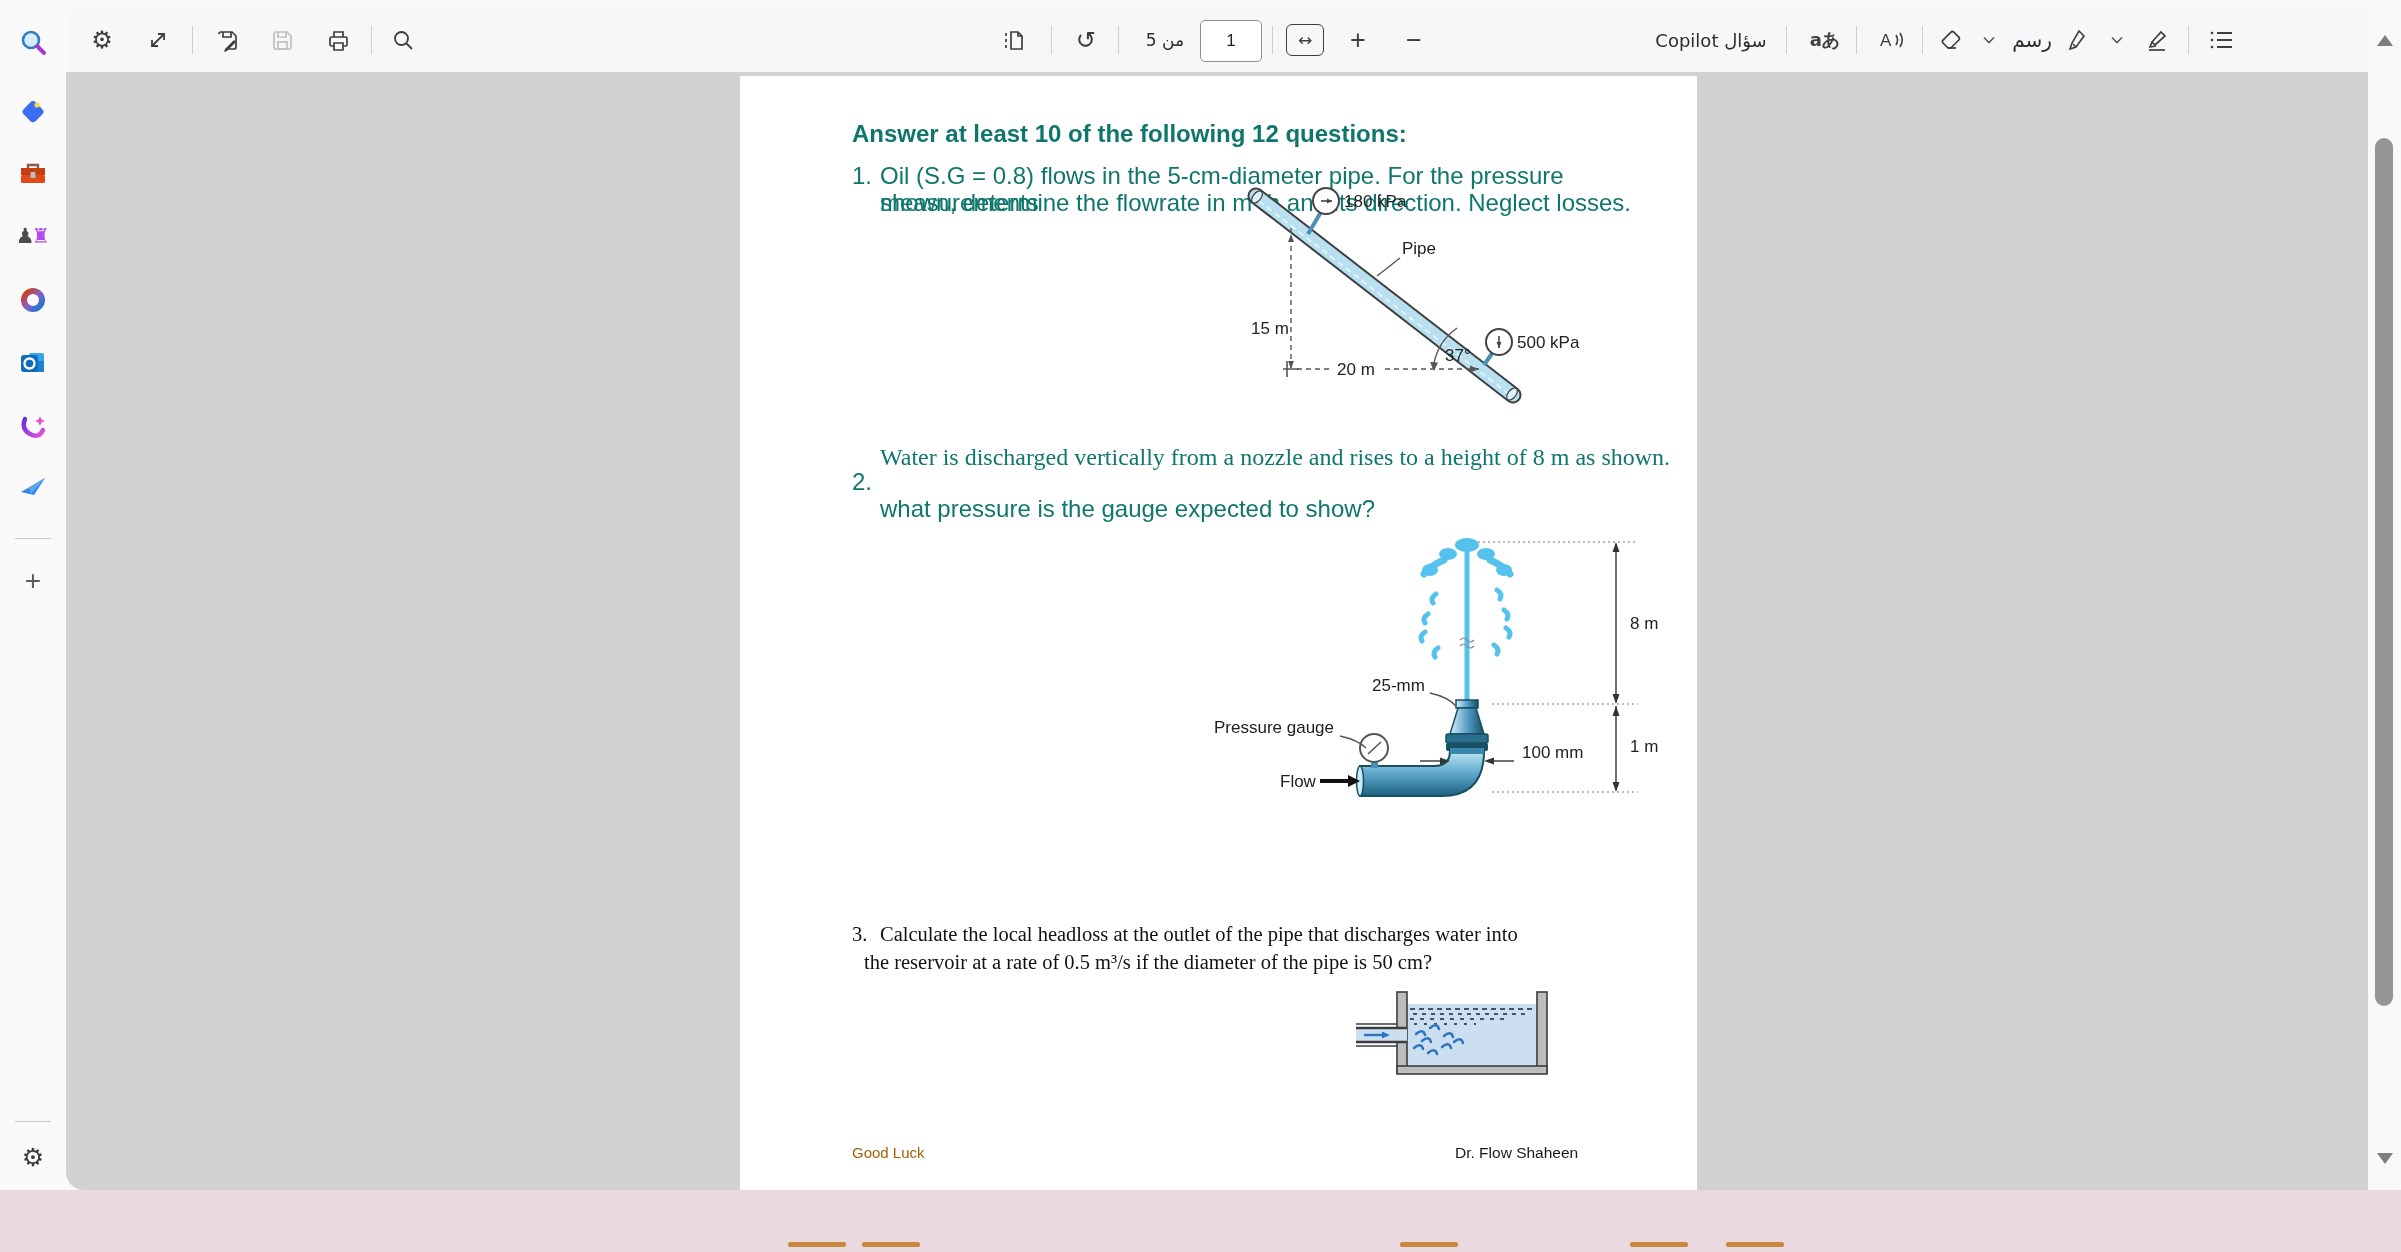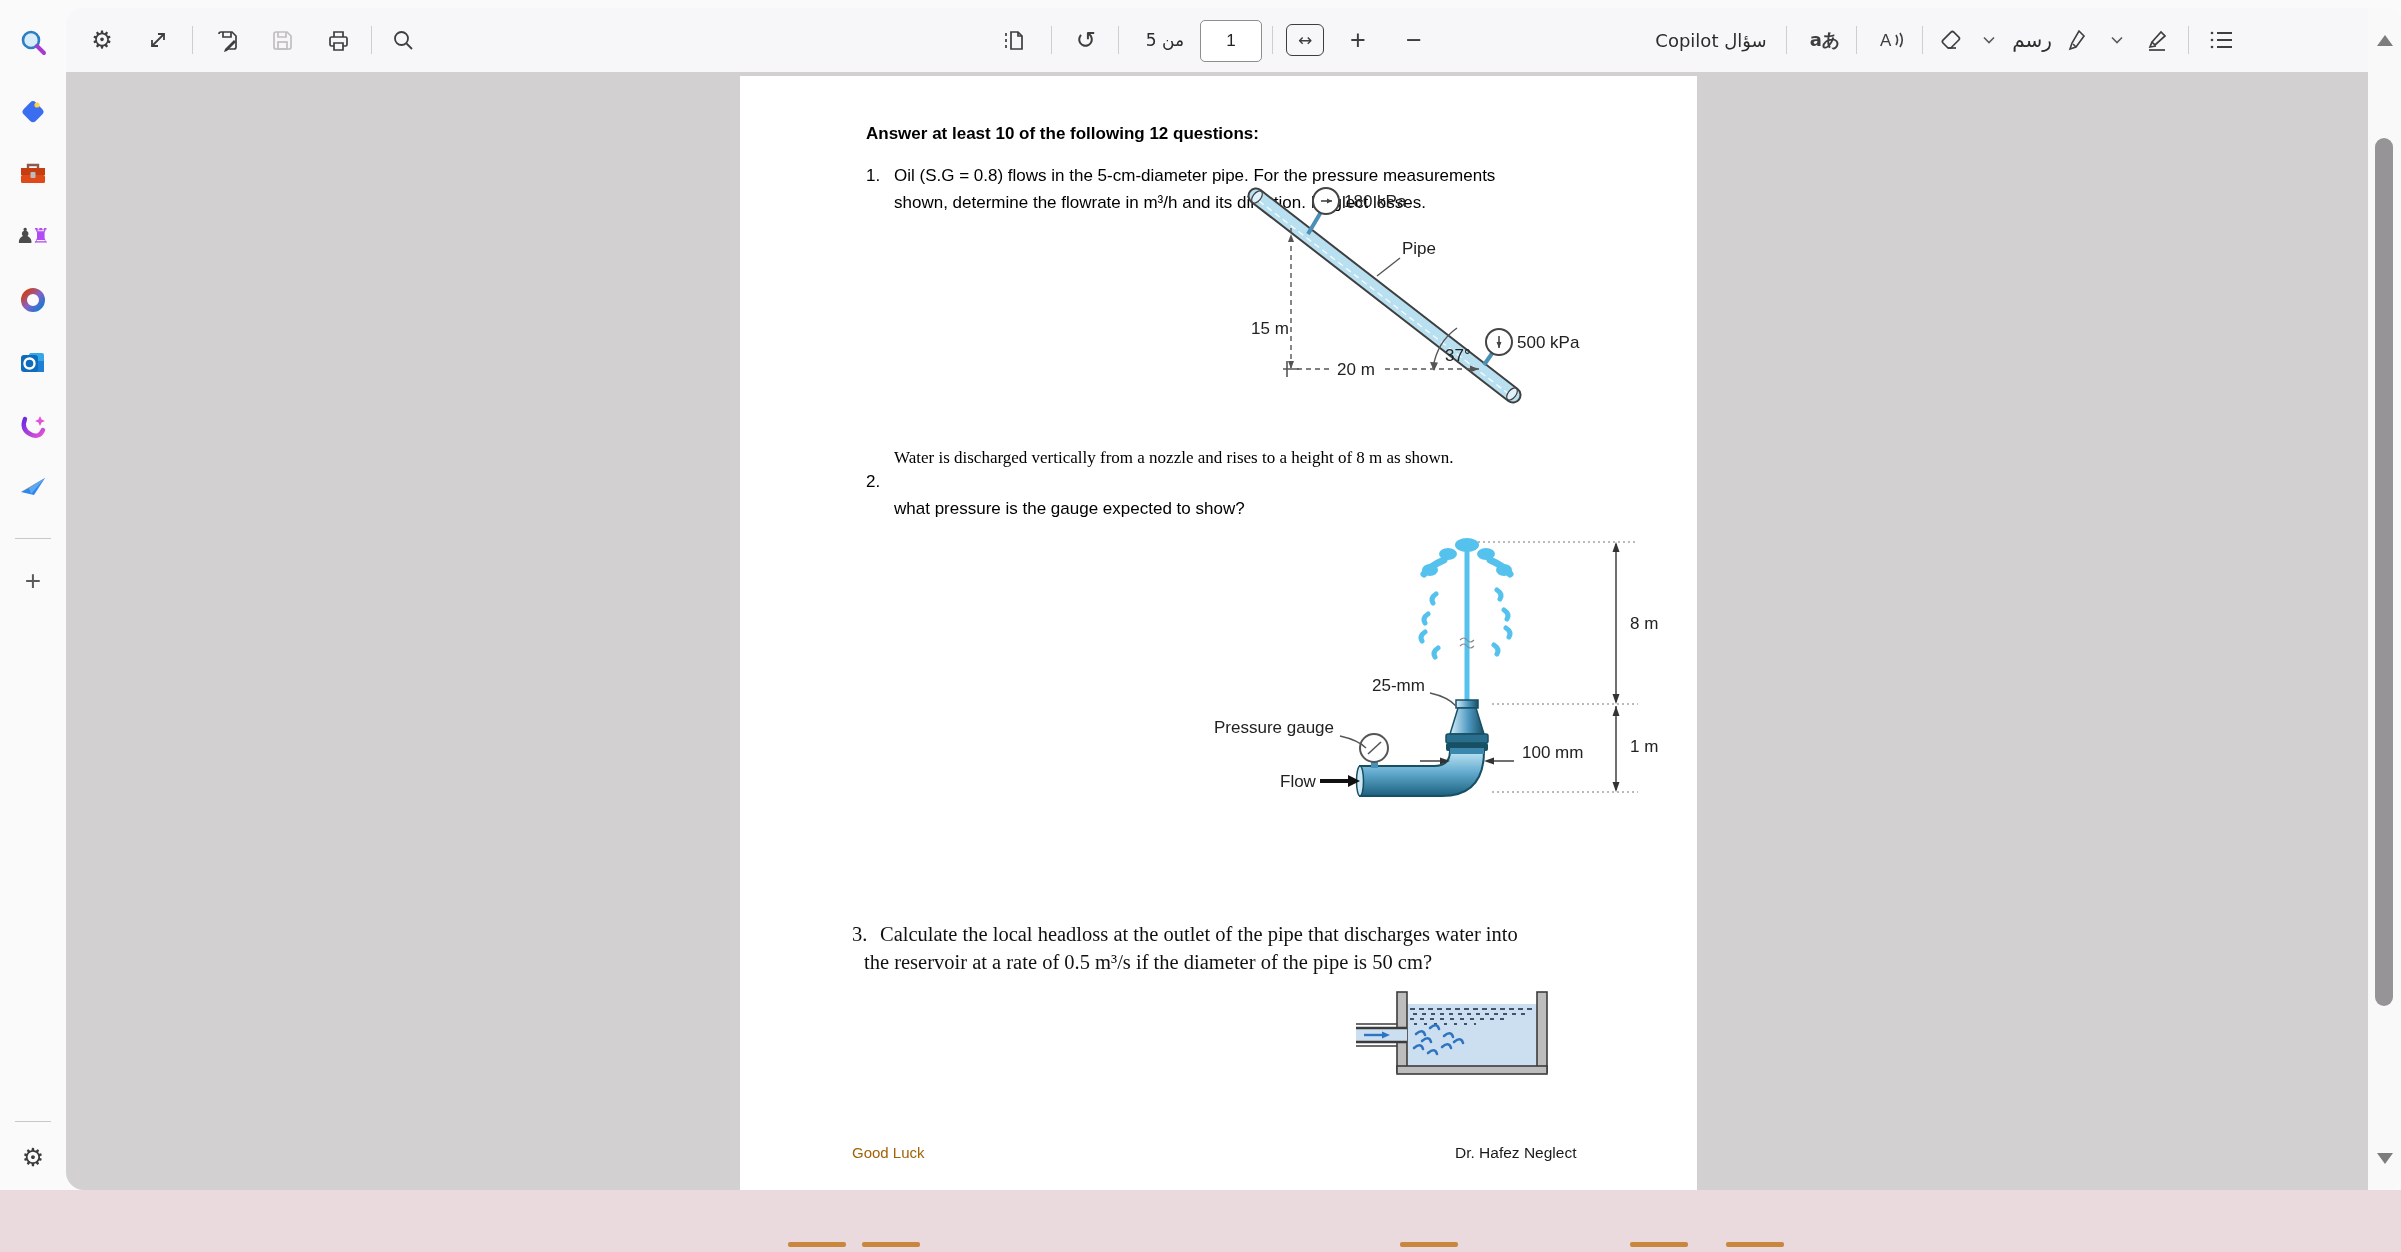--- a/index.html
+++ b/index.html
@@ -4,21 +4,21 @@
 <style>
   html,body{margin:0;padding:0;background:#fbfafb;}
   #screen{position:relative;width:2401px;height:1252px;overflow:hidden;background:#fbfafb;
     font-family:"Liberation Sans",sans-serif;color:#222;}
   .abs{position:absolute;}
   .ic{display:flex;align-items:center;justify-content:center;}
   .tb-btn{height:44px;display:flex;align-items:center;justify-content:center;color:#3e3e3e;cursor:default;}
   .vdiv{width:1px;height:28px;background:#cfcdce;}
   .ar{font-family:"DejaVu Sans",sans-serif;}
   svg text{font-family:"Liberation Sans",sans-serif;}
-  .body18{font-size:17px;line-height:27px;color:#000000;margin-left:14px;}
+  .body18{font-size:24px;line-height:27px;color:#0f766e;}
   .serif20{font-family:"Liberation Serif",serif;font-size:20.5px;line-height:28px;color:#111;}
   .underline-ind{position:absolute;top:52px;height:5px;border-radius:2px;background:#c9873e;}
 </style>
 </head>
 <body>
 <div id="screen">
 
 <div class="abs" style="left:0;top:0;width:66px;height:1190px;">
   <div class="abs ic" style="left:14px;top:24px;width:38px;height:38px;">
     <svg width="30" height="30" viewBox="0 0 30 30">
@@ -379,21 +379,21 @@
       <line x1="0" y1="44" x2="51" y2="44" stroke="#3c3c3c" stroke-width="2.6"></line>
       <line x1="0" y1="58" x2="51" y2="58" stroke="#3c3c3c" stroke-width="2.6"></line>
       <line x1="0" y1="40" x2="41" y2="40" stroke="#3c3c3c" stroke-width="1.4"></line>
       <line x1="0" y1="62" x2="41" y2="62" stroke="#3c3c3c" stroke-width="1.4"></line>
       <line x1="8" y1="51" x2="28" y2="51" stroke="#2f74c0" stroke-width="2.4"></line>
       <polygon points="34,51 26,47.5 26,54.5" fill="#2f74c0"></polygon>
     </svg>
   </div>
 
   <div class="abs" style="left:112px;top:1068px;font-size:15px;color:#a16207;">Good Luck</div>
-  <div class="abs" style="left:715px;top:1068px;font-size:15.5px;color:#1a1a1a;">Dr. Hafez Neglect</div>
+  <div class="abs" style="left:715px;top:1068px;font-size:15.5px;color:#1a1a1a;">Dr. Flow Shaheen</div>
 </div>
 
 <div class="abs ar" style="left:0;top:1190px;width:2401px;height:62px;background:#ebdadd;">
 
   <div class="underline-ind" style="left:788px;width:58px;"></div>
 
   <div class="underline-ind" style="left:862px;width:58px;"></div>
 
   <div class="underline-ind" style="left:1400px;width:58px;"></div>
 

